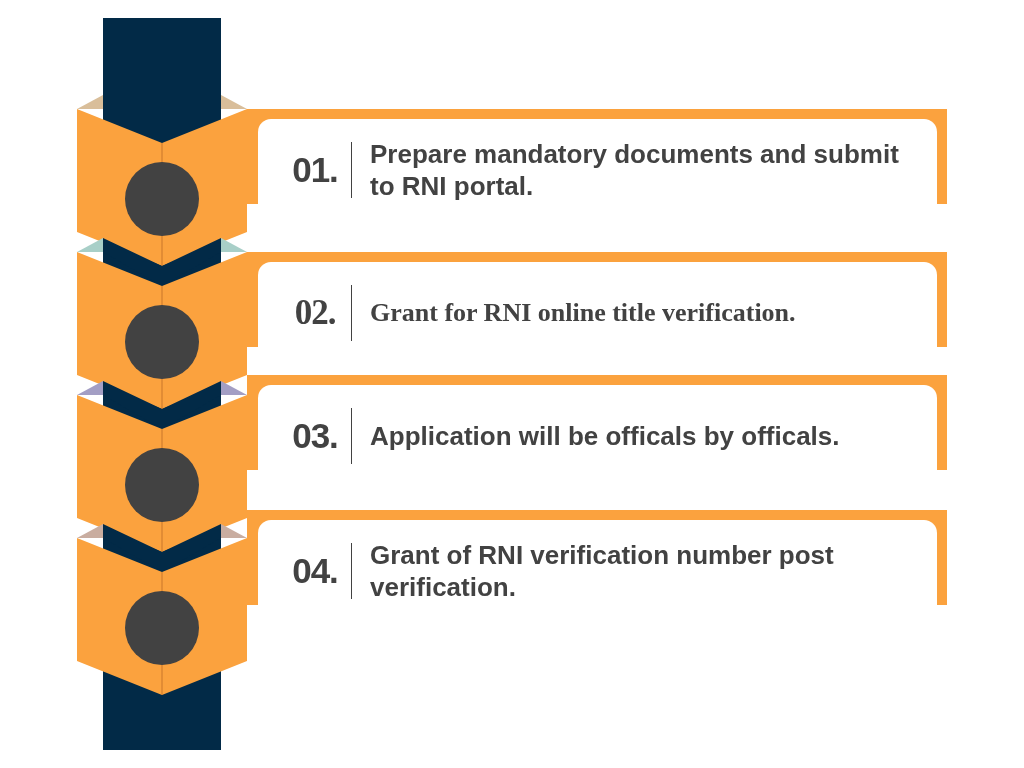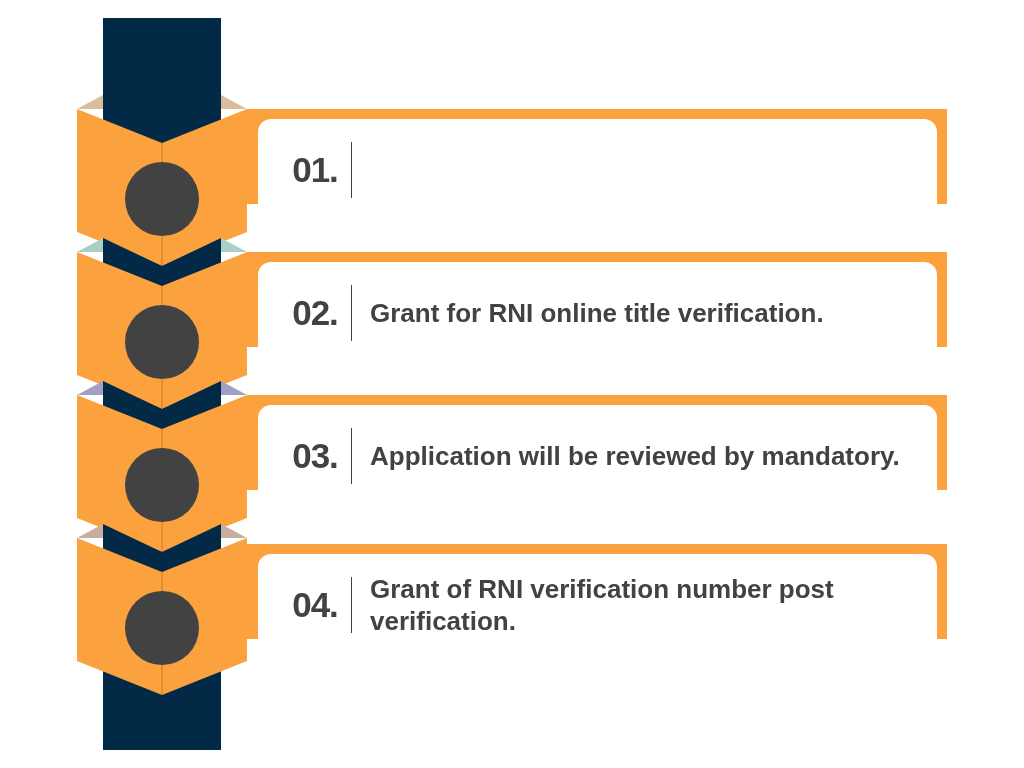--- a/index.html
+++ b/index.html
@@ -72,38 +72,39 @@
     <polygon points="77,538 162,572 247,538 247,661 162,695 77,661" fill="#FBA23E"></polygon>
     <line x1="162" y1="572" x2="162" y2="695" stroke="#C9772A" stroke-width="1"></line>
     <circle cx="162" cy="628" r="37" fill="#424242"></circle>
   </g>
 </svg>
 
 <div class="band" style="top:109px;">
   <div class="card">
     <div class="num">01.</div>
     <div class="divider"></div>
+    <div class="text">Prepare mandatory documents and submit to RNI portal.</div>
   </div>
 </div>
 
-<div class="band" style="top:252px;">
+<div class="band" style="top:252px;font-family:Liberation Serif, serif;">
   <div class="card">
     <div class="num">02.</div>
     <div class="divider"></div>
     <div class="text">Grant for RNI online title verification.</div>
   </div>
 </div>
 
-<div class="band" style="top:395px;">
+<div class="band" style="top:375px;">
   <div class="card">
     <div class="num">03.</div>
     <div class="divider"></div>
-    <div class="text">Application will be reviewed by mandatory.</div>
+    <div class="text">Application will be officals by officals.</div>
   </div>
 </div>
 
-<div class="band" style="top:544px;">
+<div class="band" style="top:510px;">
   <div class="card">
     <div class="num">04.</div>
     <div class="divider"></div>
     <div class="text">Grant of RNI verification number post verification.</div>
   </div>
 </div>
 
 </body></html>

